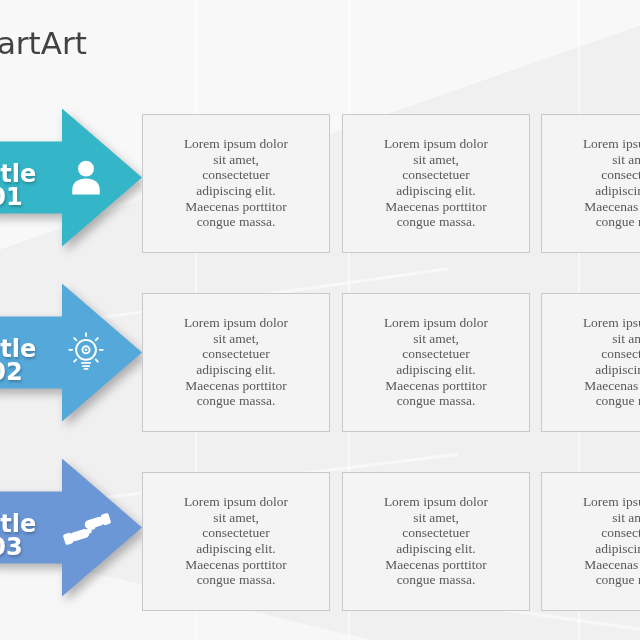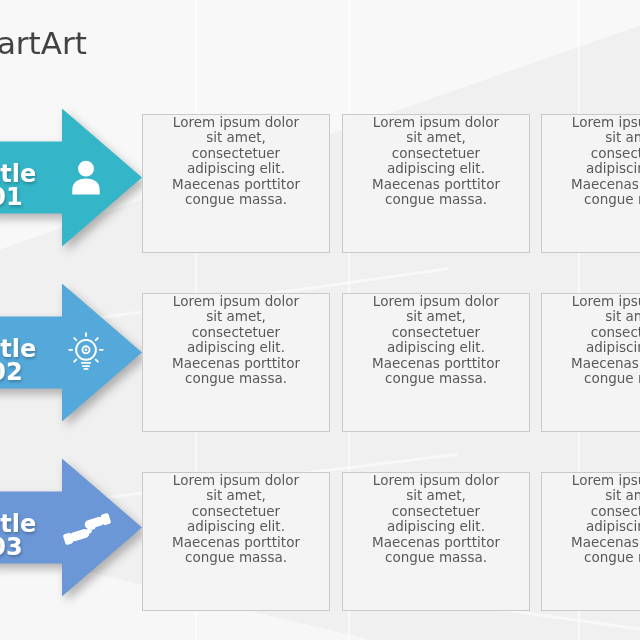--- a/index.html
+++ b/index.html
@@ -35,21 +35,21 @@
     font-size:24px;line-height:23px;font-weight:700;color:var(--label-text,#ffffff);
     white-space:pre-line;text-shadow:1px 2px 3px rgba(0,0,0,.25);}
   .arrow-icon{position:absolute;}
   .icon-person{left:76px;top:47px;}
   .icon-bulb{left:77px;top:46px;}
   .icon-hands{left:72px;top:50px;}
 
   
   .card{position:absolute;width:188px;height:139px;box-sizing:border-box;
         background:var(--card-bg,#f4f4f4);border:1px solid var(--card-border,#c9c9c9);
-        display:flex;justify-content:center;}
+        display:flex;align-items:center;justify-content:center;font-family:Liberation Serif, serif;}
   .card p{margin:0;width:100%;text-align:center;white-space:pre-line;
           font-size:13.5px;line-height:15.6px;color:var(--card-text,#595959);}
   .row1{top:113.5px}.row2{top:292.5px}.row3{top:471.5px}
   .col1{left:142px}.col2{left:342px}.col3{left:541px}
 </style>
 </head>
 <body>
 
 <div class="slide">
 

